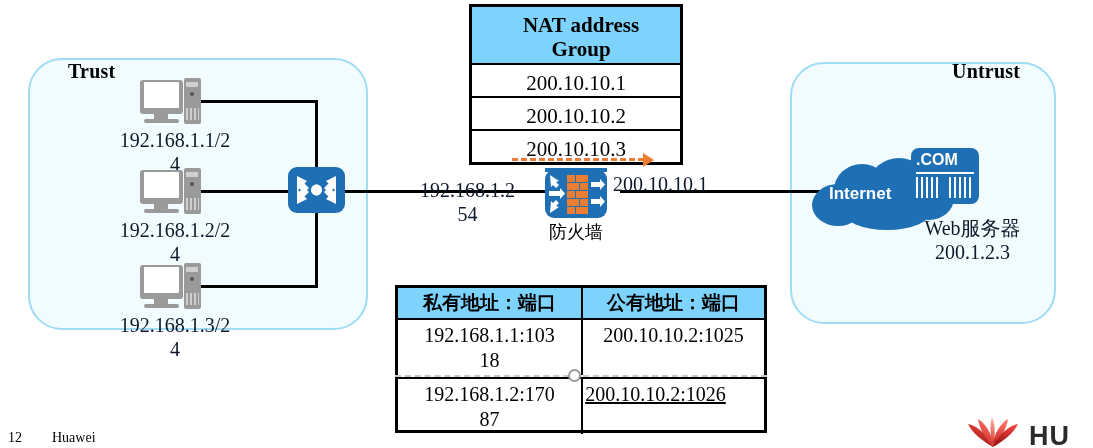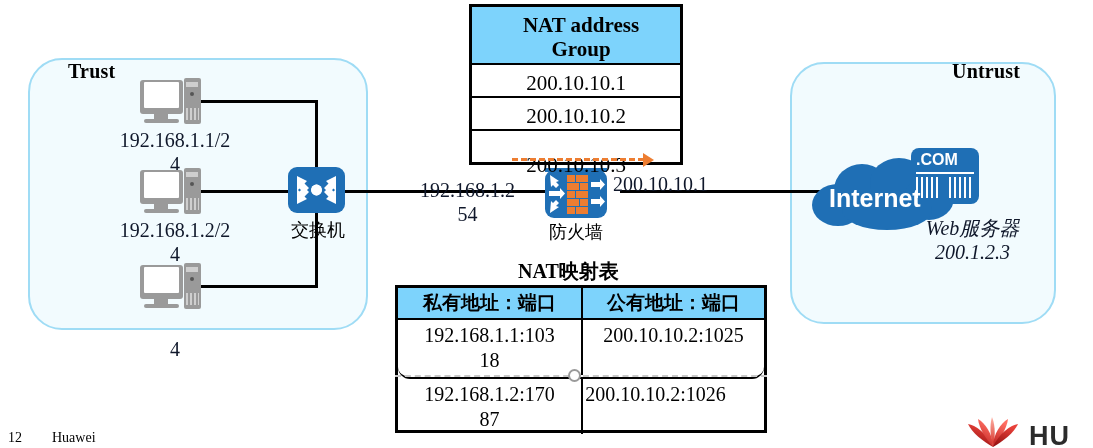--- a/index.html
+++ b/index.html
@@ -37,21 +37,21 @@
   .pc .tbars{position:absolute;left:46px;top:30px;width:13px;height:12px;
      background:repeating-linear-gradient(90deg,#cfcfcf 0 2px,#9a9a9a 2px 4px);}
 
   
   .dev{position:absolute;border-radius:9px;background:#1f6fb5;}
   .dev-label{position:absolute;font-size:18px;color:#000;white-space:nowrap;text-align:center;}
 
   
   .cloud{position:absolute;}
   .cloud .lobe{position:absolute;background:#1f6fb5;border-radius:50%;}
-  .cloud .txt{position:absolute;color:#fff;font-weight:bold;font-size:25px;
+  .cloud .txt{position:absolute;color:#fff;font-weight:bold;font-size:17px;
      font-family:"Liberation Sans","DejaVu Sans",sans-serif;white-space:nowrap;z-index:3;}
   .srvbox{position:absolute;background:#1f6fb5;border-radius:8px;}
   .srvbox .com{position:absolute;color:#fff;font-weight:bold;font-size:16px;
      font-family:"Liberation Sans","DejaVu Sans",sans-serif;white-space:nowrap;}
   .srvbox .rule{position:absolute;background:#fff;height:2px;}
   .srvbox .bars{position:absolute;
      background:repeating-linear-gradient(90deg,#fff 0 2px,transparent 2px 5px);}
 
   
   .tbl{position:absolute;border:3px solid #000;box-sizing:border-box;background:#fff;}
@@ -147,36 +147,35 @@
     <div class="mon"></div>
       <div class="screen"></div>
       <div class="neck"></div>
       <div class="base"></div>
     <div class="tower"></div>
       <div class="tslot"></div>
       <div class="tdot"></div>
       <div class="tbars"></div>
   </div>
   <div class="iplbl" style="left:95px;top:313px;width:160px;">
-    <br>
+    <span>192.168.1.3/2</span><br>
     <span>4</span>
   </div>
 
   <div class="dev" style="left:288px;top:167px;width:57px;height:46px;">
     <svg width="57" height="46" viewBox="0 0 57 46">
       <circle cx="28.5" cy="23" r="5.4" fill="#ffffff"></circle>
 
       <path d="M9 9 L19 14 L16.5 16.5 L21 21 L16 26 L11.5 21.5 L9 24 Z" fill="#ffffff"></path>
       <path d="M48 9 L38 14 L40.5 16.5 L36 21 L41 26 L45.5 21.5 L48 24 Z" fill="#ffffff"></path>
       <path d="M9 37 L19 32 L16.5 29.5 L21 25 L16 20 L11.5 24.5 L9 22 Z" fill="#ffffff"></path>
       <path d="M48 37 L38 32 L40.5 29.5 L36 25 L41 20 L45.5 24.5 L48 22 Z" fill="#ffffff"></path>
       <circle cx="28.5" cy="23" r="5.4" fill="#ffffff"></circle>
     </svg>
   </div>
-  <div class="dev-label" style="left:268px;top:218px;width:100px;">交换机</div>
 
   <div class="dev" style="left:545px;top:170px;width:62px;height:48px;">
     <svg width="62" height="48" viewBox="0 0 62 48">
 
       <rect x="22" y="5" width="8" height="7" fill="#ed7d31"></rect>
       <rect x="31" y="5" width="12" height="7" fill="#ed7d31"></rect>
       <rect x="22" y="13" width="12" height="7" fill="#ed7d31"></rect>
       <rect x="35" y="13" width="8" height="7" fill="#ed7d31"></rect>
       <rect x="22" y="21" width="8" height="7" fill="#ed7d31"></rect>
       <rect x="31" y="21" width="12" height="7" fill="#ed7d31"></rect>
@@ -209,62 +208,61 @@
     <div class="lobe" style="left:30px;top:32px;width:90px;height:40px;"></div>
     <div class="txt" style="left:17px;top:26px;">Internet</div>
   </div>
 
   <div class="srvbox" style="left:911px;top:148px;width:68px;height:56px;">
     <div class="com" style="left:5px;top:3px;">.COM</div>
     <div class="rule" style="left:5px;top:24px;width:58px;"></div>
     <div class="bars" style="left:5px;top:29px;width:25px;height:21px;"></div>
     <div class="bars" style="left:38px;top:29px;width:25px;height:21px;"></div>
   </div>
-  <div class="iplbl" style="left:890px;top:216px;width:165px;font-style:italic;">
+  <div class="iplbl" style="left:890px;top:216px;width:165px;">
     <span>Web服务器</span><br>
     <span>200.1.2.3</span>
   </div>
 
   <div class="tbl" style="left:469px;top:4px;width:214px;height:161px;">
     <div class="hrow cell nat-title" style="height:58px;">
       <span>NAT address</span><br>
       <span>Group</span>
     </div>
     <div class="cell nat-row" style="height:33px;padding-top:3px;">200.10.10.1</div>
     <div class="cell nat-row" style="height:33px;padding-top:3px;">200.10.10.2</div>
-    <div class="cell nat-row" style="height:45px;padding-top:19px;">200.10.10.3</div>
+    <div class="cell nat-row" style="height:45px;padding-top:3px;">200.10.10.3</div>
   </div>
 
   <div class="oarrow" style="left:512px;top:158px;width:132px;">
     <div class="head"></div>
   </div>
 
-  <div class="map-title" style="left:518px;top:258px;">NAT映射表</div>
 
   <div class="tbl" style="left:395px;top:285px;width:372px;height:148px;">
 
     <div class="hrow" style="height:32px;font-size:0;">
       <div class="map-hcell vsep" style="width:185px;">私有地址：端口</div>
       <div class="map-hcell" style="width:181px;">公有地址：端口</div>
     </div>
 
-    <div class="rowsep" style="height:57px;font-size:0;border-radius:12px;">
+    <div class="rowsep" style="height:57px;font-size:0;">
       <div class="map-cell vsep" style="width:185px;height:55px;">
         <span>192.168.1.1:103</span><br>
         <span>18</span>
       </div>
       <div class="map-cell" style="width:181px;height:55px;">200.10.10.2:1025</div>
     </div>
 
     <div style="height:55px;font-size:0;">
       <div class="map-cell vsep" style="width:185px;height:55px;">
         <span>192.168.1.2:170</span><br>
         <span>87</span>
       </div>
-      <div class="map-cell" style="width:145px;height:55px;">200.10.10.2:1026</div>
+      <div class="map-cell" style="width:145px;height:55px;text-decoration:underline;">200.10.10.2:1026</div>
     </div>
   </div>
 
   <div class="dashline" style="left:395px;top:375px;width:372px;"></div>
   <div class="cdot" style="left:568px;top:369px;"></div>
 
   <div class="foot" style="left:8px;top:430px;">12</div>
   <div class="foot" style="left:52px;top:430px;">Huawei</div>
 
   <div class="hwlogo" style="left:963px;top:415px;">

